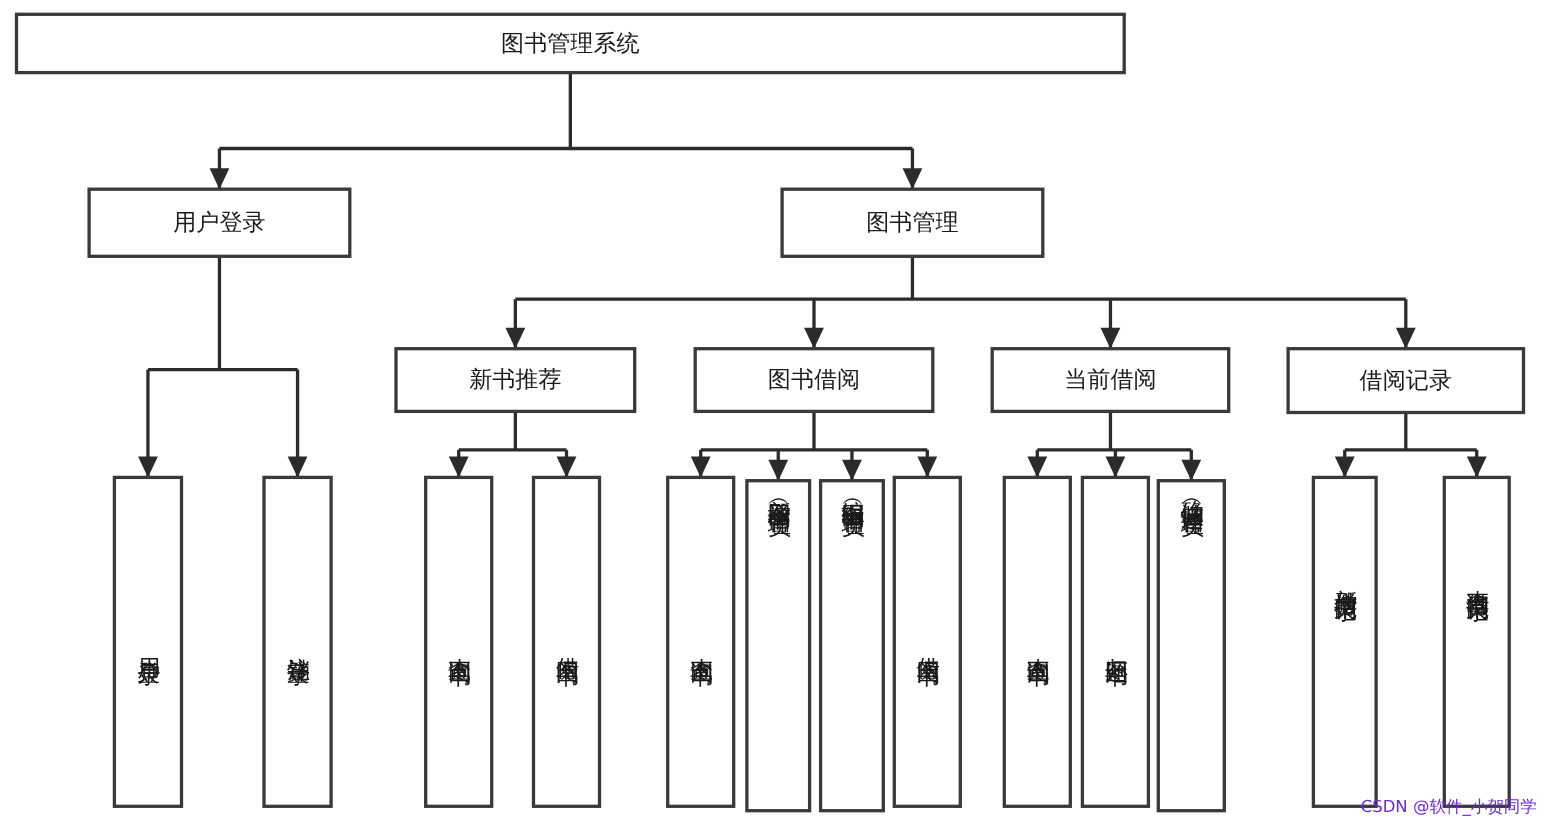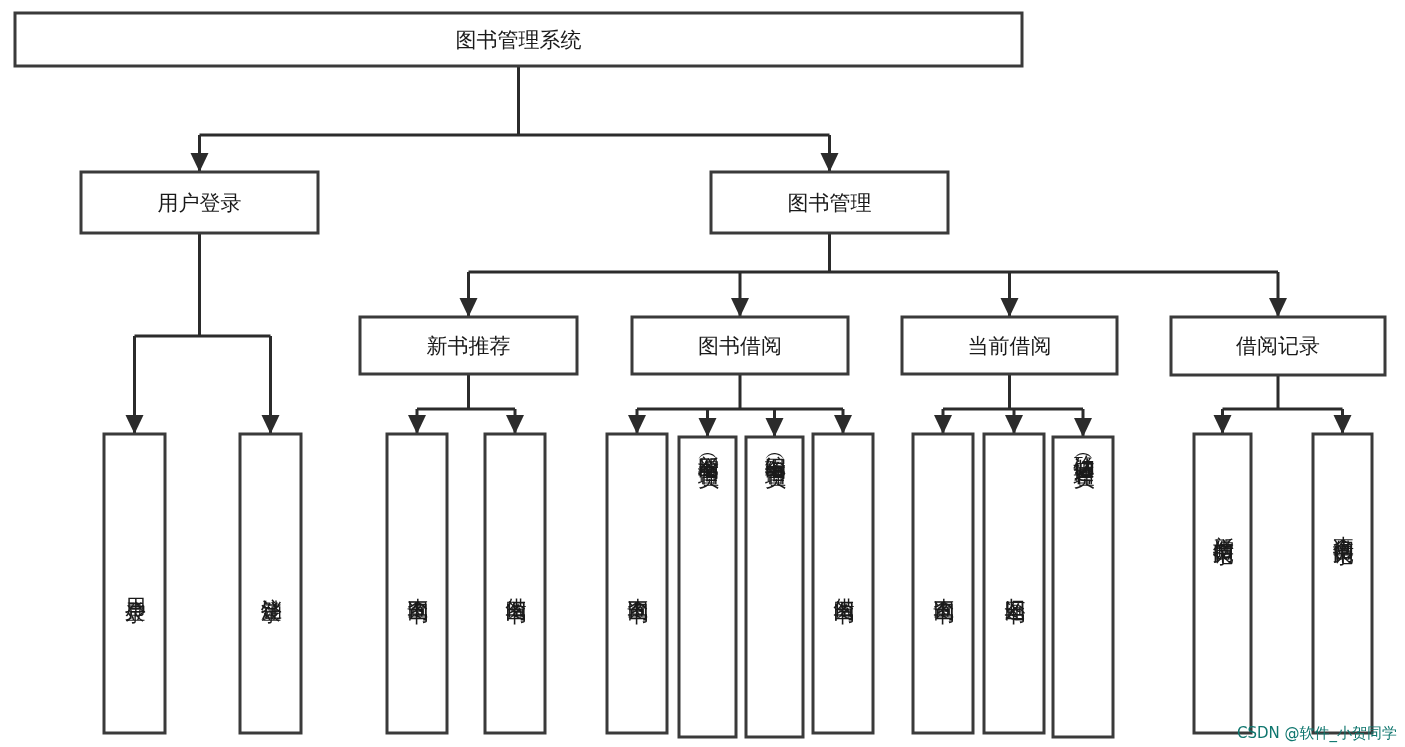--- a/index.html
+++ b/index.html
@@ -15,21 +15,21 @@
     font-family:"DejaVu Sans","Liberation Sans",sans-serif;
     fill:#1a1a1a;text-anchor:middle;
   }
   .node-label.h{font-size:21px;dominant-baseline:middle;}
   .node-label.v{font-size:21px;writing-mode:vertical-rl;text-orientation:upright;letter-spacing:2px;}
   .edge-line{stroke:#2b2b2b;stroke-width:3;fill:none;}
   .arrow-head{fill:#2b2b2b;stroke:none;}
   .watermark{
     position:absolute;right:8px;bottom:4px;
     font-family:"DejaVu Sans","Liberation Sans",sans-serif;
-    font-size:15px;color:#0f766e;white-space:nowrap;
+    font-size:15px;color:#6d28d9;white-space:nowrap;
     pointer-events:none;user-select:none;
   }
 </style>
 </head>
 <body>
 
 <div id="diagram-root">
   <svg class="diagram" viewBox="0 0 1405 747">
     <g id="edges-layer">
         <g>

